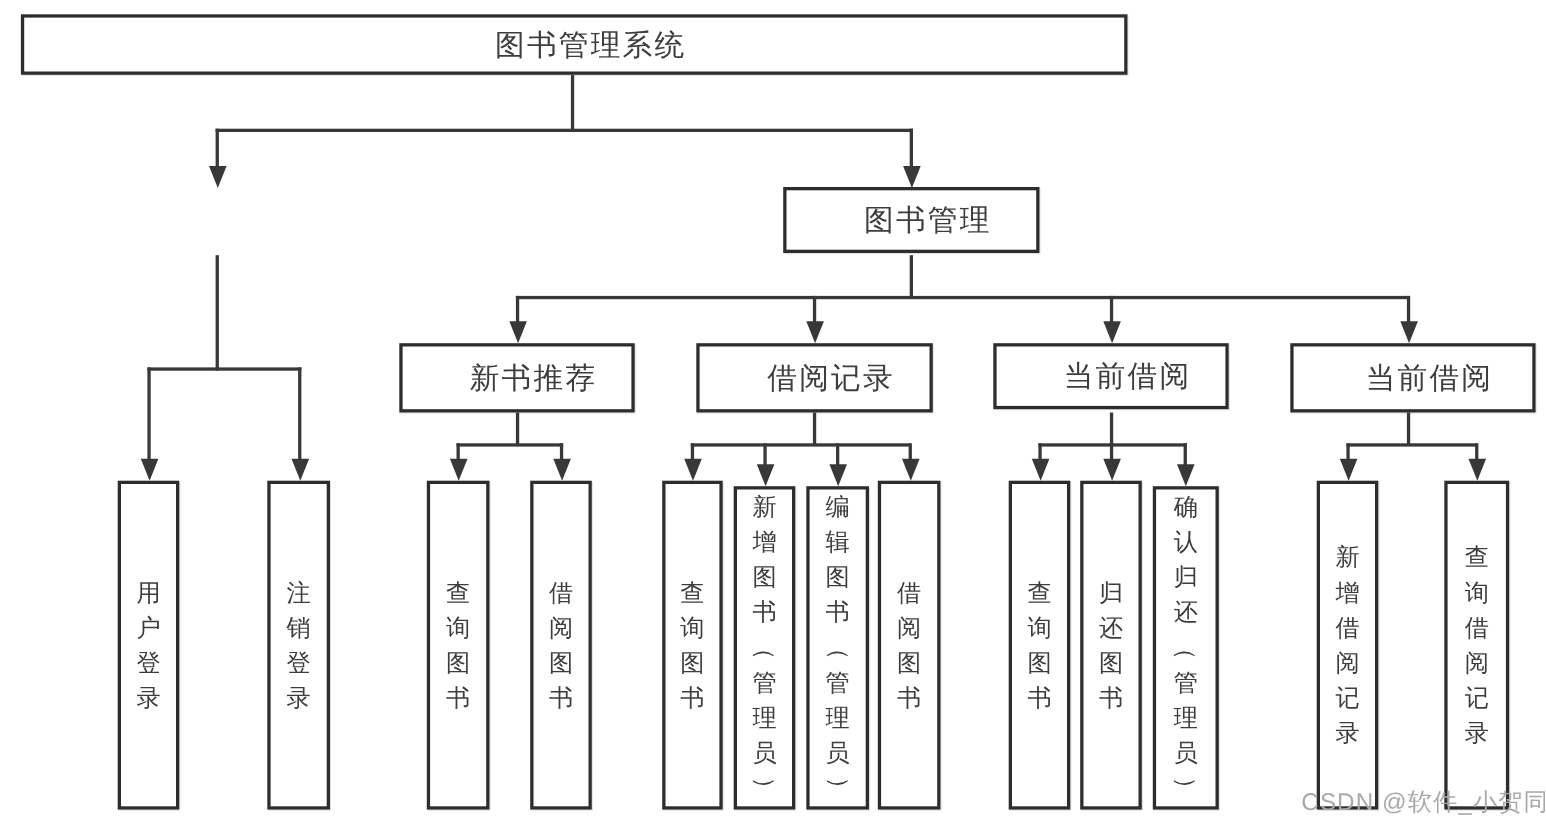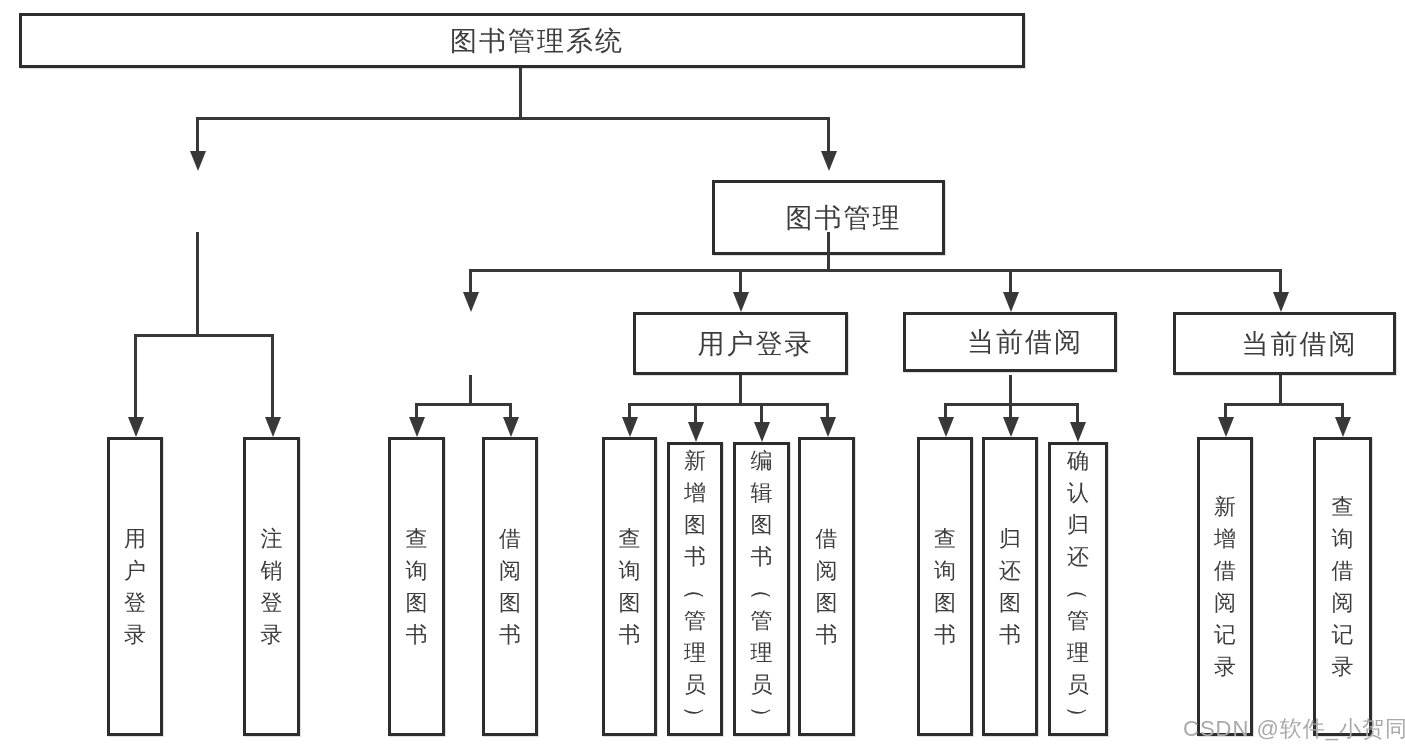--- a/index.html
+++ b/index.html
@@ -44,24 +44,25 @@
   }
 </style>
 </head>
 <body>
 
 <div id="canvas">
 
   <div class="box hbox" style="left:19px;top:13px;width:1006px;height:55px">图书管理系统</div>
 
 
-  <div class="box hbox" style="left:712px;top:180px;width:233px;height:75px">图书管理</div>
-
-
-  <div class="box hbox" style="left:633px;top:312px;width:215px;height:63px">用户登录</div>
+  <div class="box hbox" style="left:712px;top:170px;width:233px;height:60px">图书管理</div>
+
+  <div class="box hbox" style="left:363px;top:312px;width:214px;height:63px">新书推荐</div>
+
+  <div class="box hbox" style="left:633px;top:312px;width:215px;height:63px">借阅记录</div>
 
   <div class="box hbox" style="left:903px;top:312px;width:214px;height:60px">当前借阅</div>
 
   <div class="box hbox" style="left:1173px;top:312px;width:223px;height:63px">当前借阅</div>
 
   <div class="box vbox" style="left:107px;top:437px;width:56px;height:299px">
       <span class="vch">用</span>
       <span class="vch">户</span>
       <span class="vch">登</span>
       <span class="vch">录</span>

